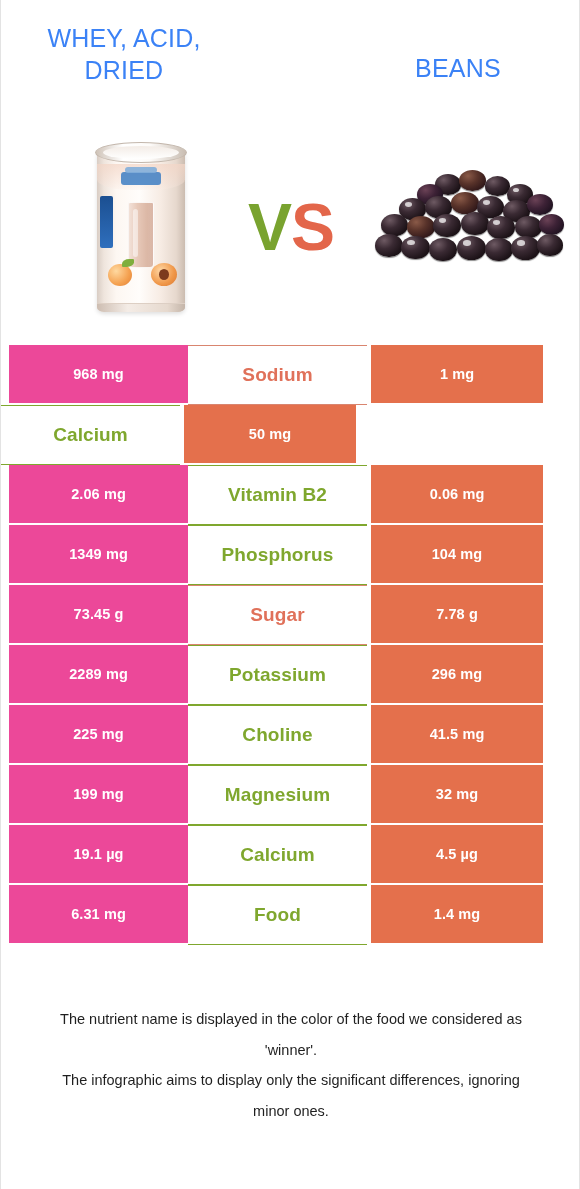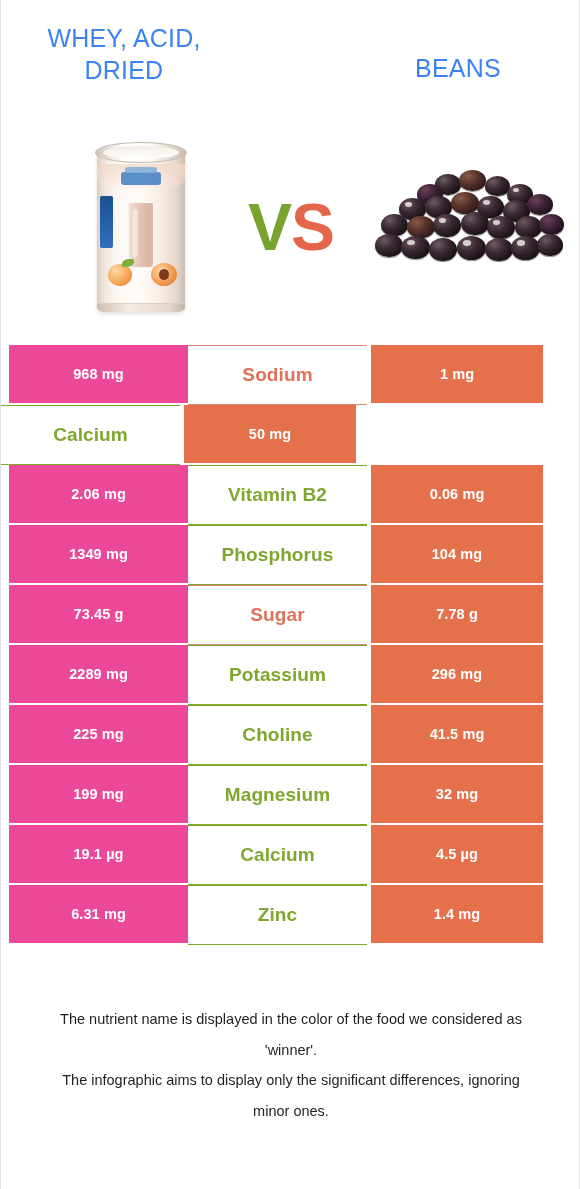--- a/index.html
+++ b/index.html
@@ -372,21 +372,21 @@
         <div class="cell cell-mid win-green">Magnesium</div>
         <div class="cell cell-right">32 mg</div>
       </div>
       <div class="row">
         <div class="cell cell-left">19.1 µg</div>
         <div class="cell cell-mid win-green">Calcium</div>
         <div class="cell cell-right">4.5 µg</div>
       </div>
       <div class="row">
         <div class="cell cell-left">6.31 mg</div>
-        <div class="cell cell-mid win-green">Zinc</div>
+        <div class="cell cell-mid win-green">Food</div>
         <div class="cell cell-right">1.4 mg</div>
       </div>
     </div>
 
   <div class="footer">
       <p>The nutrient name is displayed in the color of the food we considered as</p>
       <p>'winner'.</p>
       <p>The infographic aims to display only the significant differences, ignoring</p>
       <p>minor ones.</p>
     </div>

